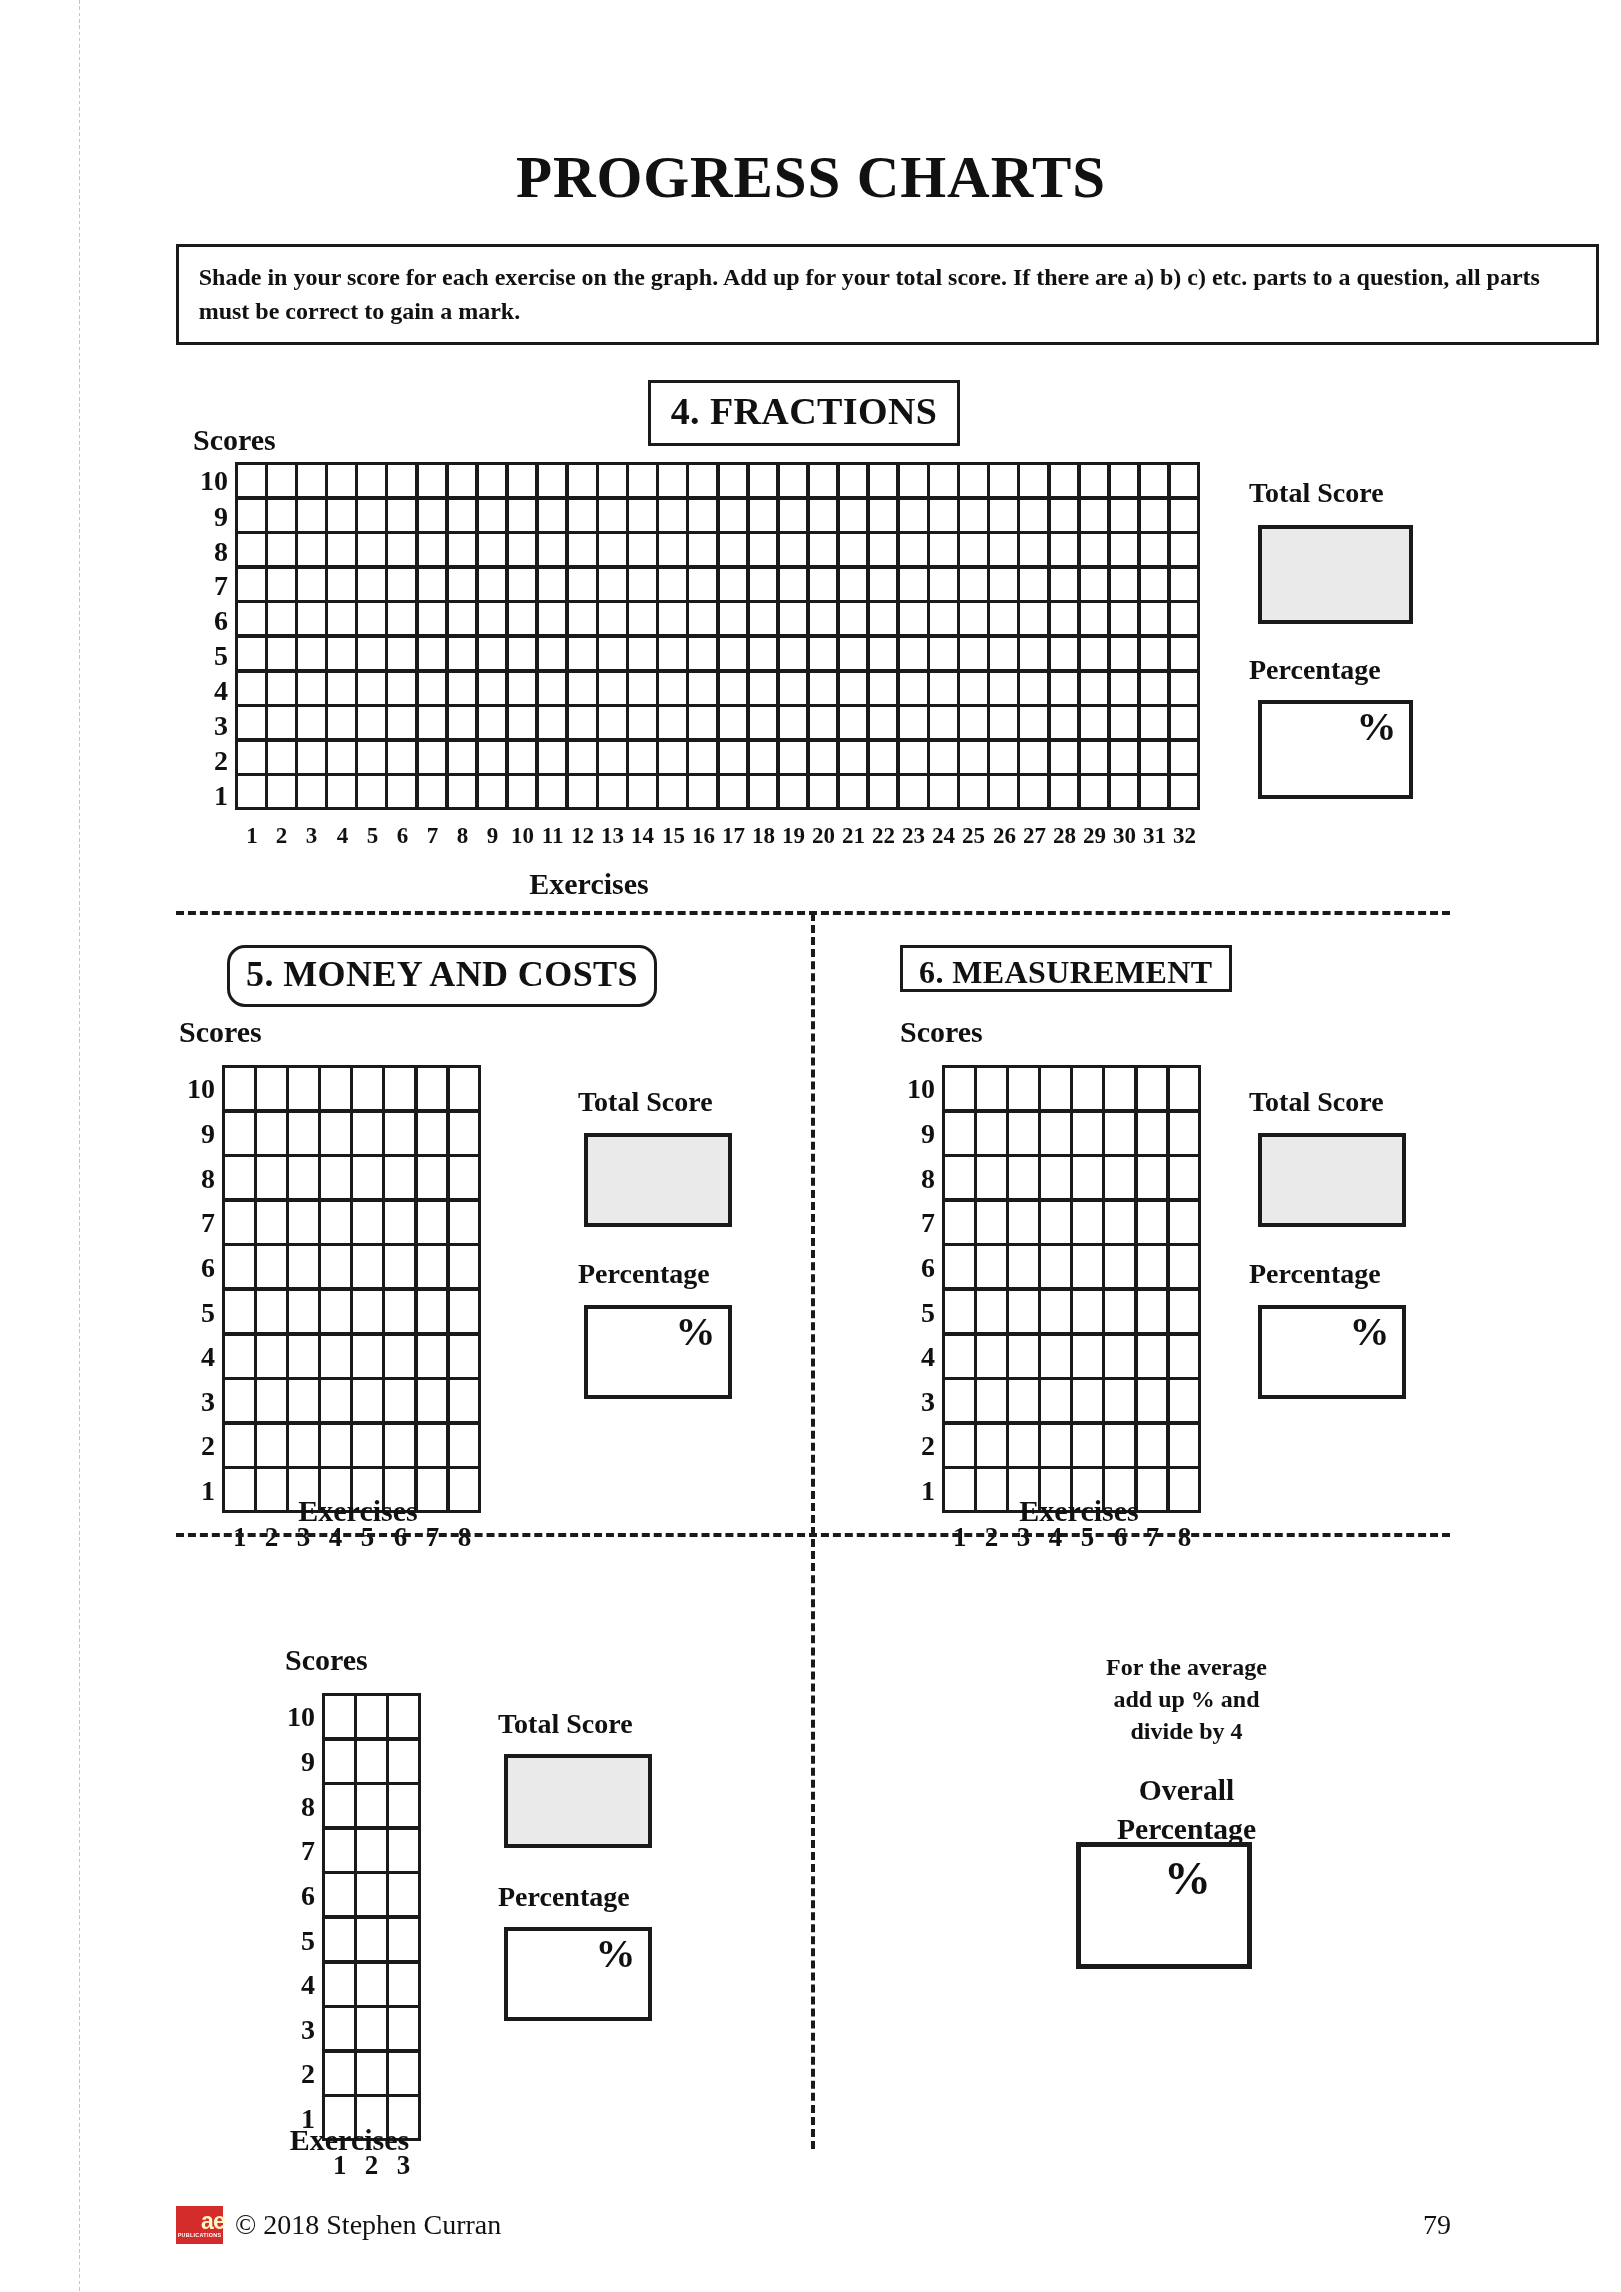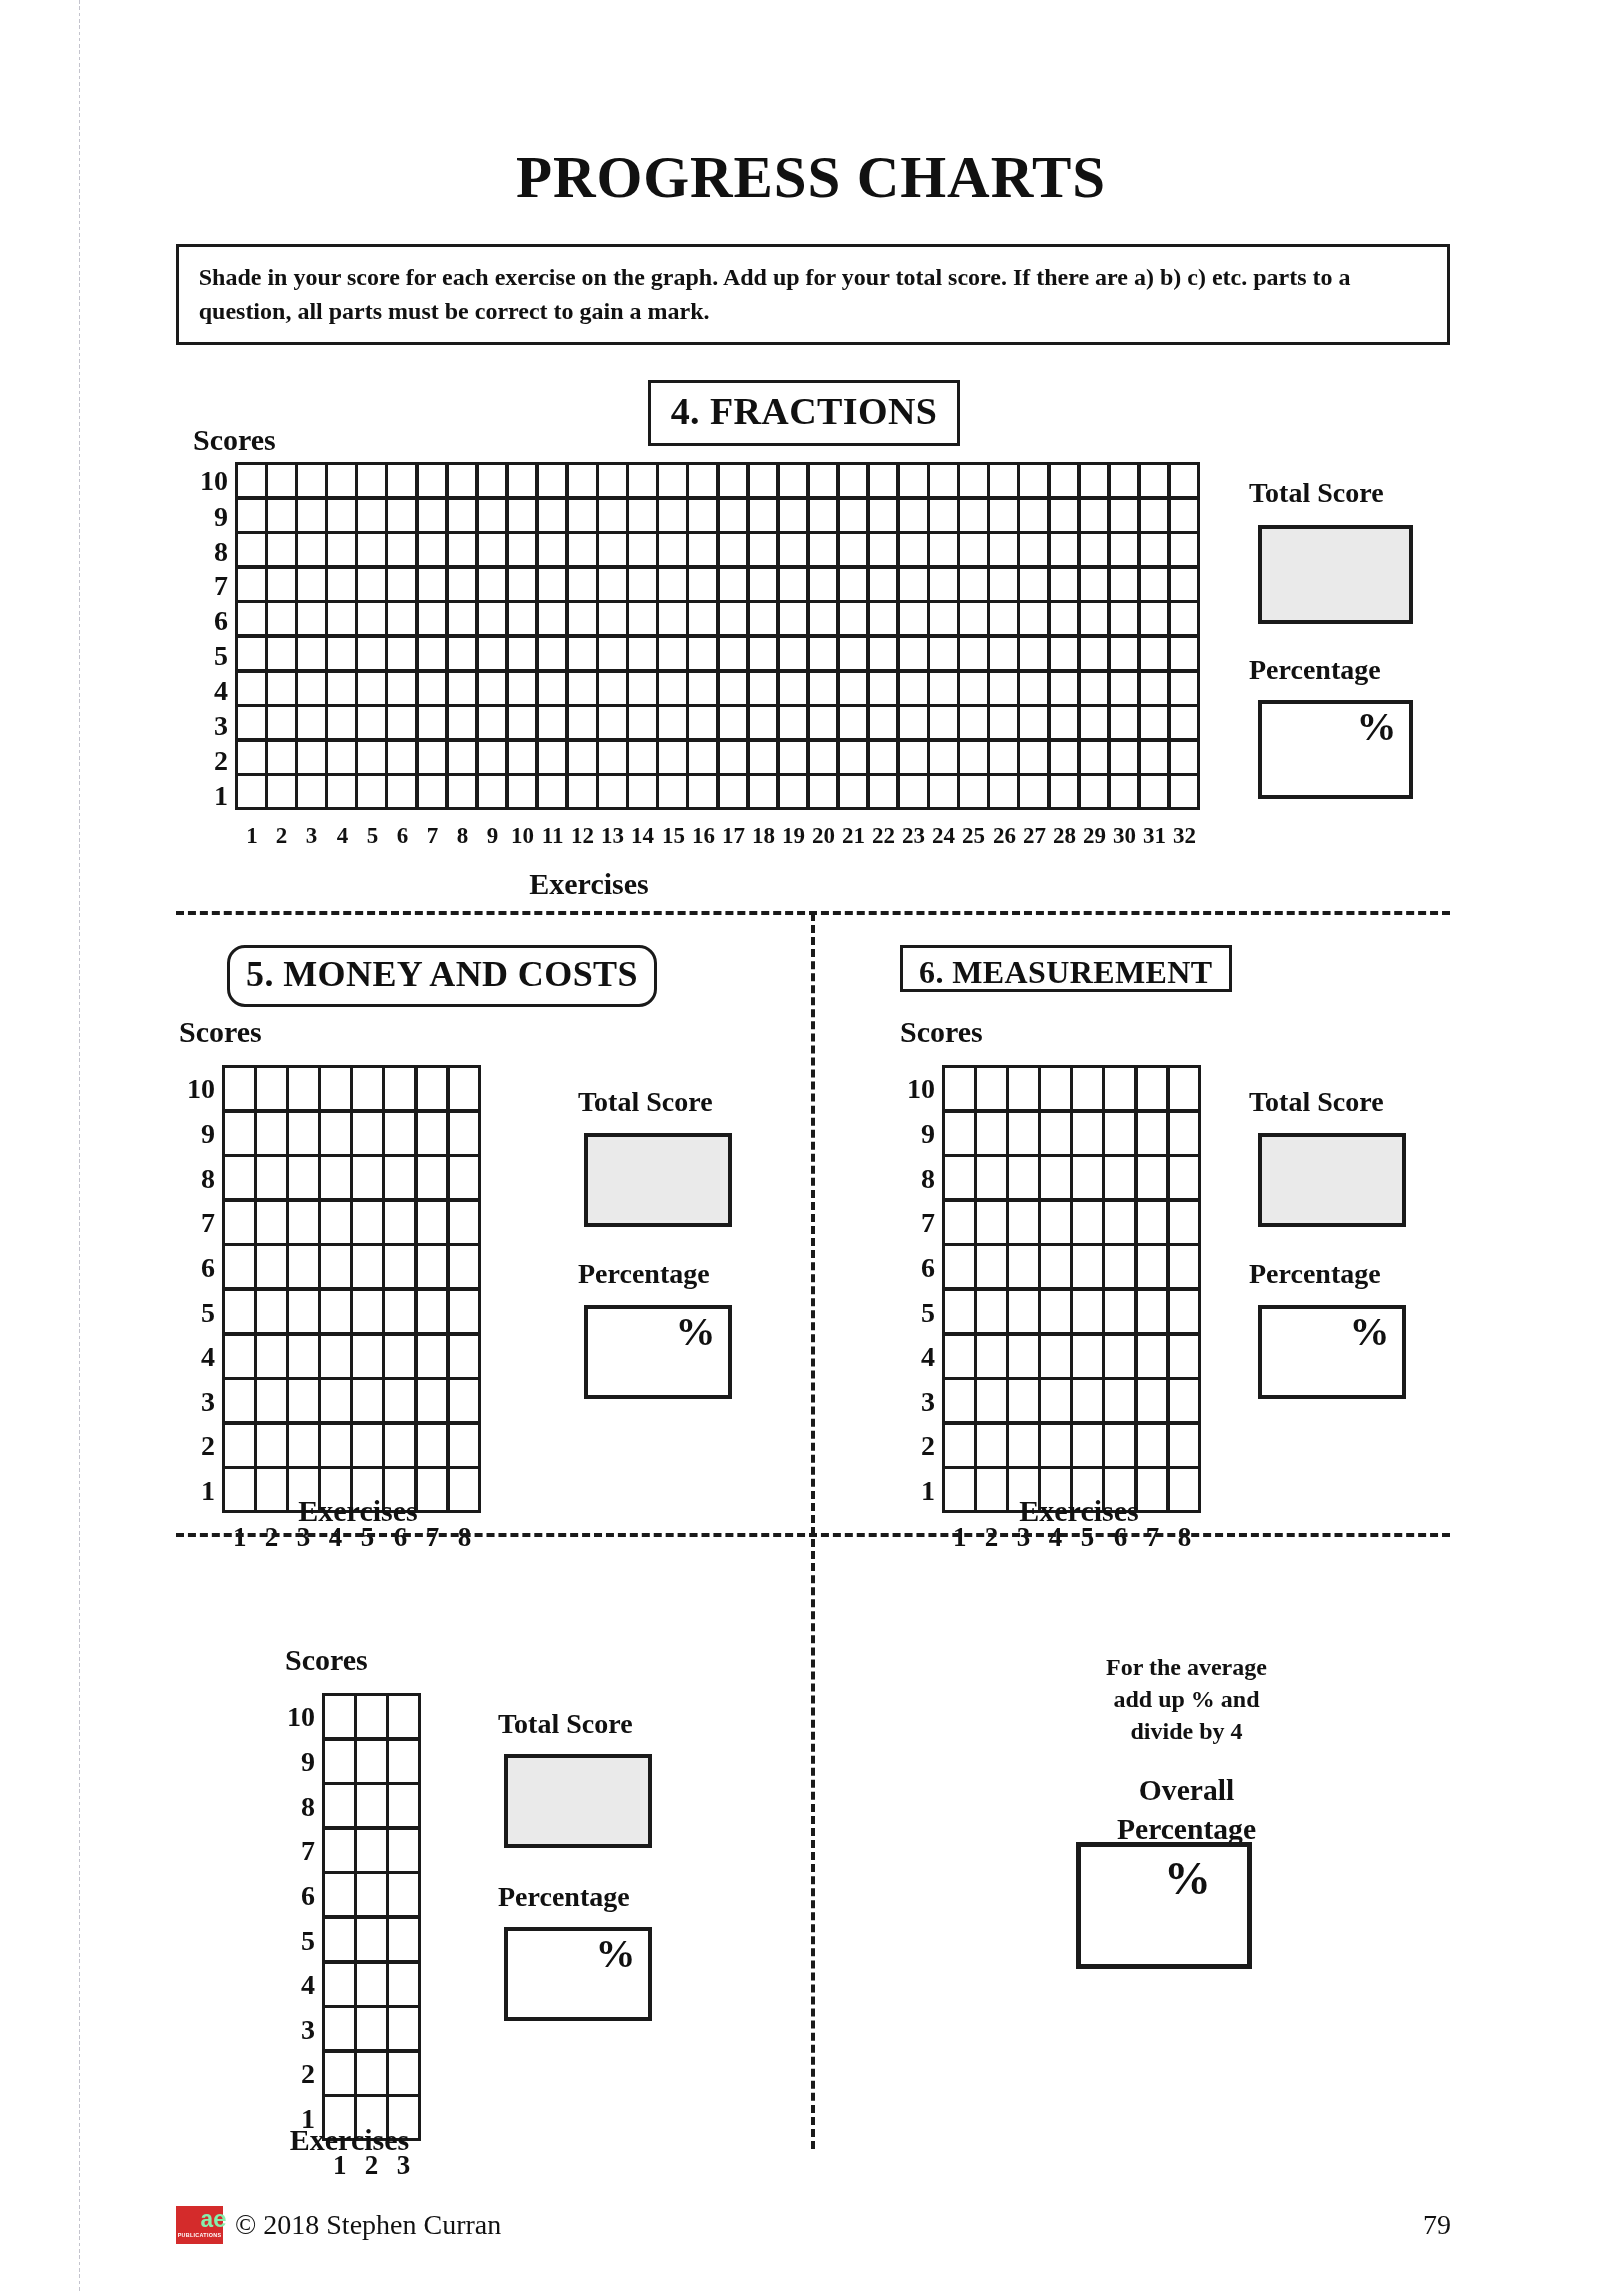--- a/index.html
+++ b/index.html
@@ -23,21 +23,21 @@
   
   .page-title{
     position:absolute;left:0;top:143px;width:1622px;
     text-align:center;
     font-size:59px;font-weight:bold;letter-spacing:0.9px;
     font-family:"Liberation Serif", serif;
   }
 
   
   .instructions{
-    position:absolute;left:176px;top:244px;width:1274px;
+    position:absolute;left:176px;top:244px;width:1423px;
     border:3.6px solid #1a1a1a;
     box-sizing:border-box;
     padding:12.5px 16px 14.3px 19.7px;
     font-size:24px;font-weight:bold;line-height:1.42;
   }
 
   
   .chip{
     position:absolute;
     border:3.6px solid #1a1a1a;
@@ -122,22 +122,22 @@
   }
 
   
   .footer-logo{
     position:absolute;left:176px;top:2206px;
     width:47px;height:38px;background:#d42b2b;
     display:flex;flex-direction:column;align-items:center;justify-content:center;
     line-height:1;
   }
   .footer-logo .ae{
-    color:#86efac;font-size:23px;font-weight:bold;
-    font-family:Liberation Mono, monospace;letter-spacing:-0.9px;margin-top:-1.8px;margin-left:27px;
+    color:#fef9c3;font-size:23px;font-weight:bold;
+    font-family:Liberation Sans, sans-serif;letter-spacing:-0.9px;margin-top:-1.8px;margin-left:27px;
   }
   .footer-logo .pub{
     color:#ffffff;font-size:5.4px;font-weight:bold;letter-spacing:0.3px;
     font-family:"Liberation Sans", sans-serif;
   }
   .footer-copy{
     position:absolute;left:235px;top:2209px;
     font-size:28px;font-weight:normal;white-space:nowrap;
   }
   .footer-page{

